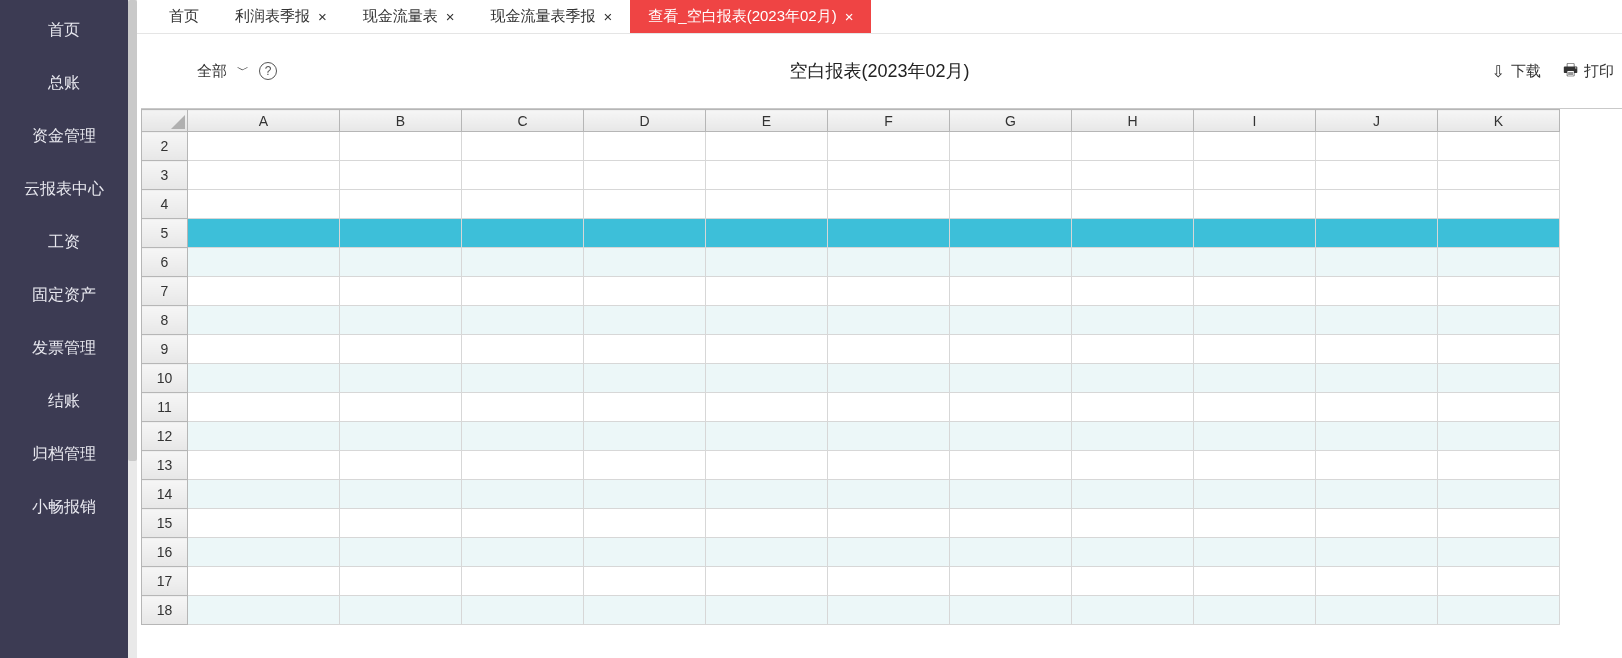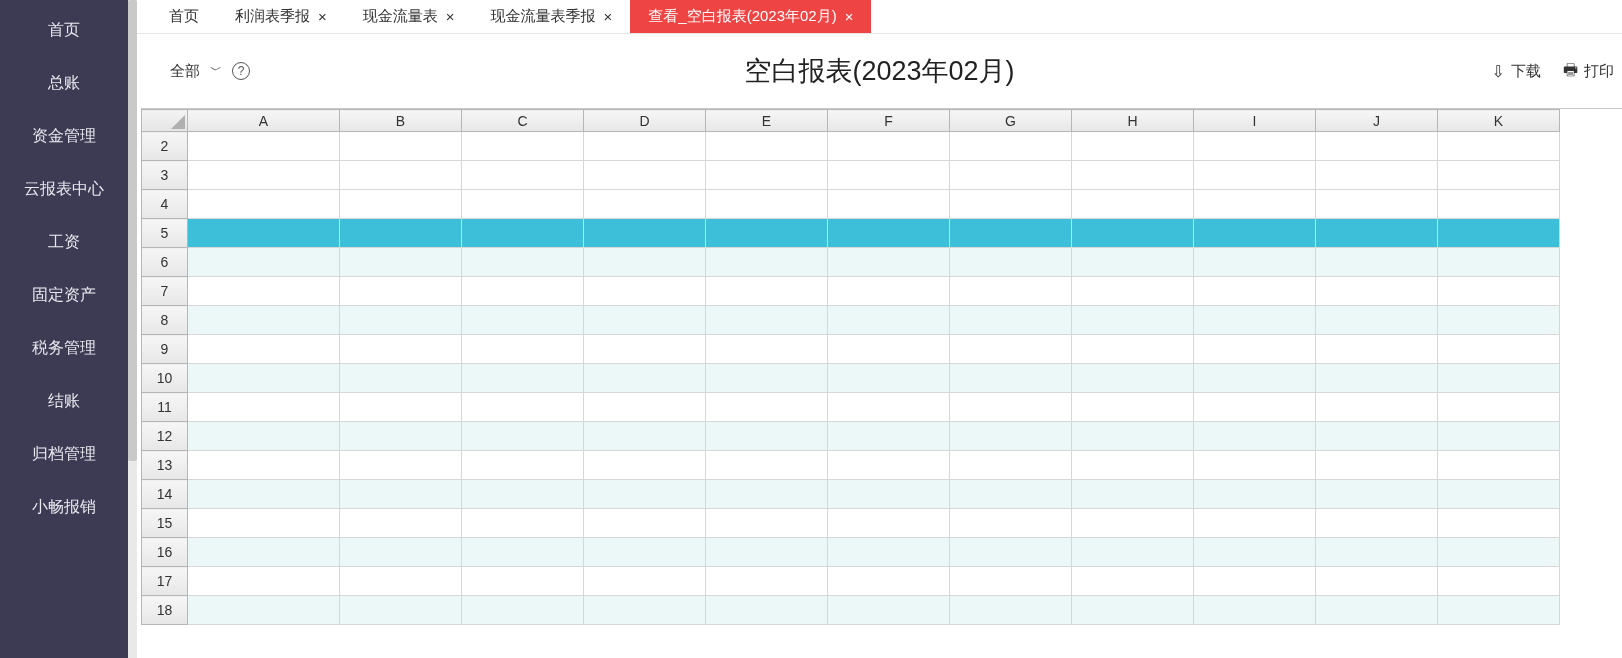--- a/index.html
+++ b/index.html
@@ -12,24 +12,24 @@
   .sidebar-scroll-thumb{ position:absolute; left:0; top:0; width:9px; height:70%; background:#c9c9c9; border-radius:2px;}
   
   .main { flex:1; position:relative; margin-left:9px; display:flex; flex-direction:column; }
   
   .tabs { height:34px; display:flex; align-items:stretch; border-bottom:1px solid #e5e5e5; padding-left:14px; }
   .tab { display:flex; align-items:center; padding:0 18px; font-size:15px; color:#333; cursor:pointer; white-space:nowrap; gap:8px; }
   .tab.active { background:#ef4444; color:#fff; }
   .tab-close { font-size:15px; line-height:1; cursor:pointer; }
   
   .toolbar { height:74px; display:flex; align-items:center; position:relative; }
-  .tb-left { display:flex; gap:10px; padding-left:33px; font-size:15px; color:#333;}
+  .tb-left { display:flex; gap:10px; padding-left:60px; font-size:15px; color:#333;}
   .chev { font-size:12px; }
   .help-icon{ width:18px;height:18px;border:1.4px solid #555;border-radius:50%; display:inline-flex;align-items:center;justify-content:center;font-size:12px;color:#555;}
-  .title { position:absolute; left:50%; transform:translateX(-50%); font-size:27px; color:#222; }
+  .title { position:absolute; left:50%; transform:translateX(-50%); font-size:18px; color:#222; }
   .tb-right { margin-left:auto; display:flex; align-items:center; gap:22px; padding-right:8px; font-size:15px; color:#333;}
   .icon-dl, .icon-print{ display:inline-flex; align-items:center; gap:6px; cursor:pointer;}
   .glyph{ font-size:16px; }
   
   .sheet { flex:1; overflow:hidden; border-top:1px solid #c9c9c9; margin:0 0 0 4px;}
   table.grid { border-collapse:collapse; table-layout:fixed; }
   .corner { width:46px; height:22px; background:linear-gradient(#f3f3f3,#e5e5e5); border:1px solid #b6b6b6; position:relative;}
   .corner::after{content:""; position:absolute; right:2px; bottom:2px; width:0;height:0; border-left:14px solid transparent; border-bottom:14px solid #b0b0b0;}
   th.colhdr { height:22px; background:linear-gradient(#f6f6f6,#e7e7e7); border:1px solid #b6b6b6; font-weight:normal; font-size:14px; color:#333; width:122px;}
   th.rowhdr { width:46px; background:linear-gradient(#f6f6f6,#e7e7e7); border:1px solid #b6b6b6; font-weight:normal; font-size:14px; color:#333; text-align:center; height:29px;}
@@ -41,21 +41,21 @@
 <body>
 
 <div class="app">
   <nav class="sidebar" id="sidebar">
       <div class="sidebar-item">首页</div>
       <div class="sidebar-item">总账</div>
       <div class="sidebar-item">资金管理</div>
       <div class="sidebar-item">云报表中心</div>
       <div class="sidebar-item">工资</div>
       <div class="sidebar-item">固定资产</div>
-      <div class="sidebar-item">税务管理</div>
+      <div class="sidebar-item">发票管理</div>
       <div class="sidebar-item">结账</div>
       <div class="sidebar-item">归档管理</div>
       <div class="sidebar-item">小畅报销</div>
     </nav>
   <div class="sidebar-scroll">
     <div class="sidebar-scroll-thumb"></div>
   </div>
 
   <div class="main">
     <div class="tabs" id="tabs">

